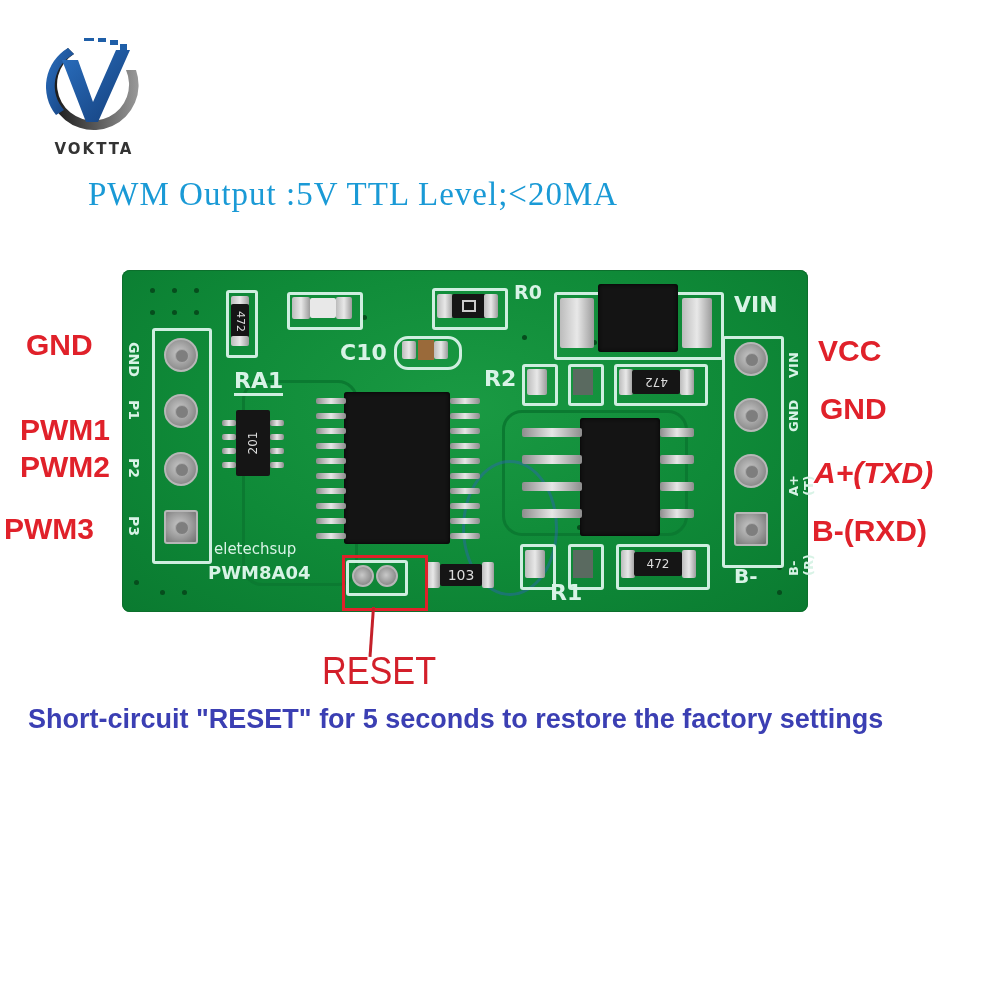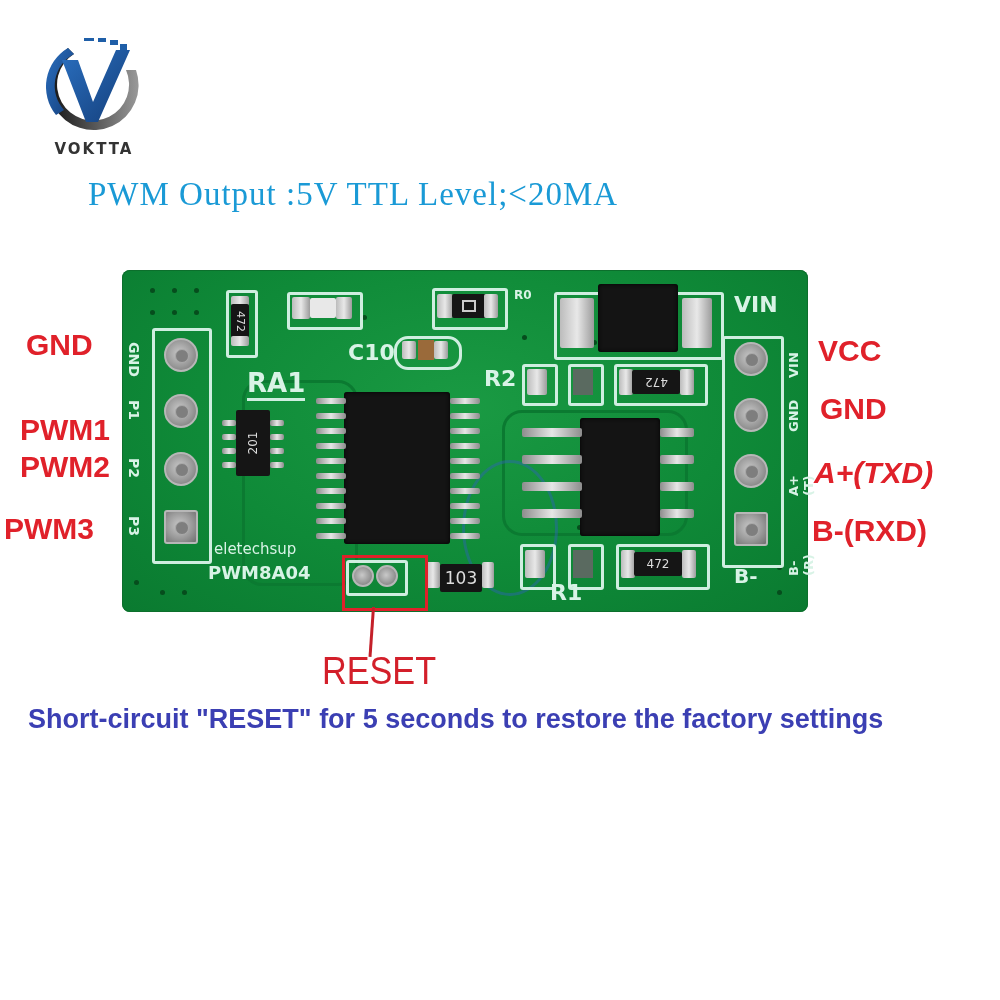--- a/index.html
+++ b/index.html
@@ -108,35 +108,35 @@
   <div class="smd" style="left:170px;top:27px;width:18px;height:22px;"></div>
   <div class="abs" style="left:188px;top:28px;width:26px;height:20px;background:#e8e8e8;border-radius:2px;"></div>
   <div class="smd" style="left:214px;top:27px;width:16px;height:22px;"></div>
 
   <div class="silk" style="left:310px;top:18px;width:70px;height:36px;"></div>
   <div class="smd" style="left:315px;top:24px;width:16px;height:24px;"></div>
   <div class="res" style="left:330px;top:24px;width:34px;height:24px;">
       <span style="width:10px;height:8px;border:2px solid #ccc;display:inline-block"></span>
     </div>
   <div class="smd" style="left:362px;top:24px;width:14px;height:24px;"></div>
-  <div class="silk-t" style="left:392px;top:18px;font-size:12px;">R0</div>
-
-  <div class="silk-t" style="left:226px;top:70px;font-size:22px;">C10</div>
+  <div class="silk-t" style="left:392px;top:11px;font-size:19px;">R0</div>
+
+  <div class="silk-t" style="left:218px;top:70px;font-size:22px;">C10</div>
   <div class="silk" style="left:272px;top:66px;width:62px;height:28px;border-radius:14px;"></div>
   <div class="smd" style="left:280px;top:71px;width:14px;height:18px;"></div>
   <div class="abs" style="left:296px;top:70px;width:16px;height:20px;background:#9a6a3a;"></div>
   <div class="smd" style="left:312px;top:71px;width:14px;height:18px;"></div>
 
   <div class="silk" style="left:432px;top:22px;width:164px;height:62px;"></div>
   <div class="smd" style="left:438px;top:28px;width:34px;height:50px;"></div>
   <div class="ic" style="left:476px;top:14px;width:80px;height:68px;"></div>
   <div class="smd" style="left:560px;top:28px;width:30px;height:50px;"></div>
   <div class="silk-t" style="left:612px;top:22px;font-size:22px;">VIN</div>
 
-  <div class="silk-t" style="left:125px;top:98px;font-size:26px;border-bottom:3px solid #cfeee0;">RA1</div>
+  <div class="silk-t" style="left:112px;top:98px;font-size:22px;border-bottom:3px solid #cfeee0;">RA1</div>
   <div class="pin" style="left:100px;top:150px;width:14px;height:6px;"></div>
     <div class="pin" style="left:100px;top:164px;width:14px;height:6px;"></div>
     <div class="pin" style="left:100px;top:178px;width:14px;height:6px;"></div>
     <div class="pin" style="left:100px;top:192px;width:14px;height:6px;"></div>
   <div class="pin" style="left:148px;top:150px;width:14px;height:6px;"></div>
     <div class="pin" style="left:148px;top:164px;width:14px;height:6px;"></div>
     <div class="pin" style="left:148px;top:178px;width:14px;height:6px;"></div>
     <div class="pin" style="left:148px;top:192px;width:14px;height:6px;"></div>
   <div class="res" style="left:114px;top:140px;width:34px;height:66px;font-size:12px;">
       <span style="transform:rotate(-90deg);display:inline-block">201</span>
@@ -218,21 +218,21 @@
   <div class="silk-t" style="left:612px;top:294px;font-size:20px;">B-</div>
 
   <div class="silk-t" style="left:92px;top:270px;font-size:15px;font-weight:normal;">eletechsup</div>
   <div class="silk-t" style="left:86px;top:292px;font-size:18px;">PWM8A04</div>
 
   <div class="silk" style="left:224px;top:290px;width:56px;height:30px;"></div>
   <div class="pad" style="left:230px;top:295px;width:18px;height:18px;"></div>
   <div class="pad" style="left:254px;top:295px;width:18px;height:18px;"></div>
 
   <div class="smd" style="left:304px;top:292px;width:14px;height:26px;"></div>
-  <div class="res" style="left:318px;top:294px;width:42px;height:28px;font-size:17px;">
+  <div class="res" style="left:318px;top:294px;width:42px;height:22px;font-size:14px;">
       <span>103</span>
     </div>
   <div class="smd" style="left:360px;top:292px;width:12px;height:26px;"></div>
 </div>
 
 <div class="lbl" style="left:26px;top:328px;">GND</div>
 <div class="lbl" style="left:20px;top:413px;">PWM1</div>
 <div class="lbl" style="left:20px;top:450px;text-align:right;">PWM2</div>
 <div class="lbl" style="left:4px;top:512px;">PWM3</div>
 

